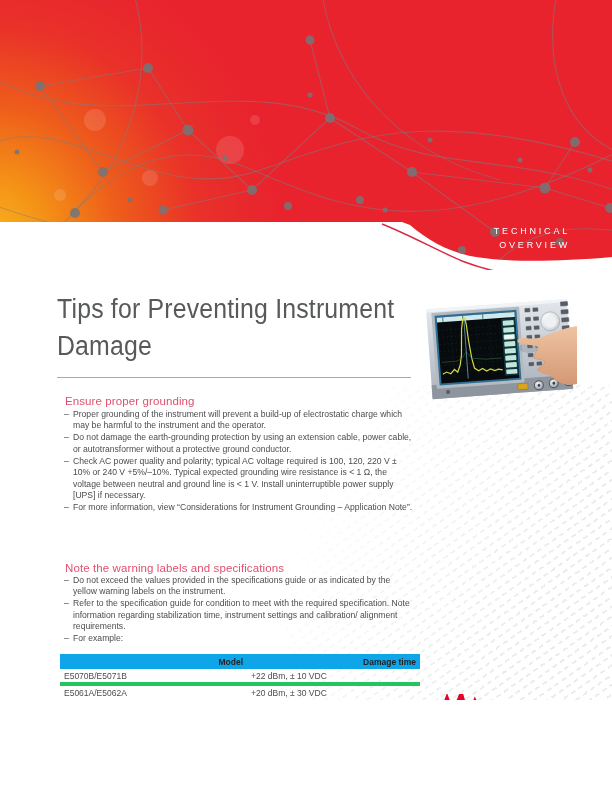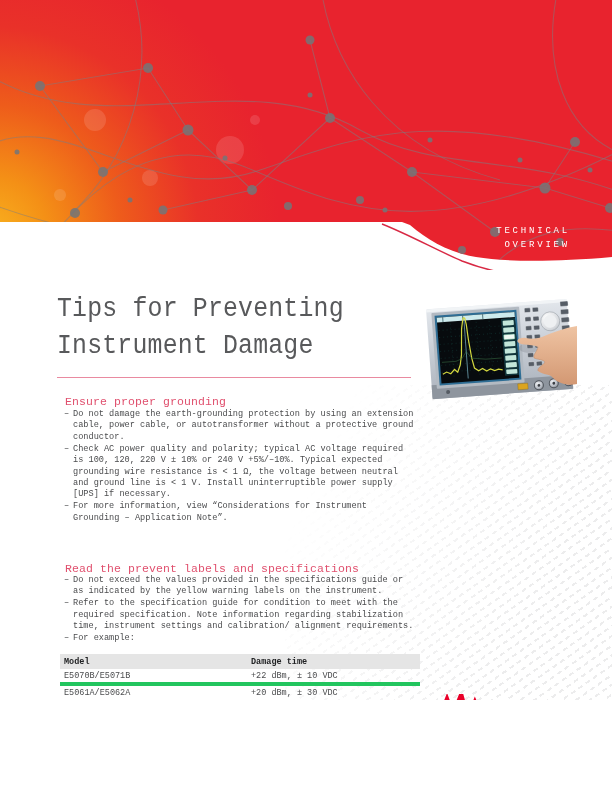--- a/index.html
+++ b/index.html
@@ -1,18 +1,18 @@
 <!DOCTYPE html>
 <html><head>
 <meta charset="utf-8">
 <style>
   html,body{margin:0;padding:0;background:#ffffff;}
   .page{
     position:relative;width:612px;height:700px;overflow:hidden;
-    background:#ffffff;font-family:Liberation Mono, monospace;
+    background:#ffffff;font-family:Liberation Sans, sans-serif;
     -webkit-font-smoothing:antialiased;
   }
   
   .banner{position:absolute;left:0;top:0;width:612px;height:270px;}
   .eyebrow{
     position:absolute;top:225px;right:42px;text-align:right;z-index:3;
     color:#ffffff;font-size:9px;letter-spacing:2.8px;line-height:13.5px;font-weight:400;
   }
   
   .texture{
@@ -47,21 +47,21 @@
   .bullets1{top:409px;}
   .bullets2{top:575px;}
   .bullets li{position:relative;padding-left:9px;margin:0 0 .6px 0;}
   .bullets li::before{content:"–";position:absolute;left:0;top:0;color:#4b4c4e;}
   
   .spec-table{
     position:absolute;left:60px;top:654px;width:360px;z-index:2;
     border-collapse:collapse;font-size:8.5px;color:#4b4c4e;
   }
   .spec-table th{
-    background:#e5e5e5;color:#222325;font-weight:700;text-align:left;
+    background:#0ea5e9;color:#222325;font-weight:700;text-align:right;
     padding:2.5px 4px 2px 4px;
   }
   .spec-table td{
     padding:2px 4px 1.5px 4px;border-bottom:4px solid #22c55e;
   }
   .spec-table th:first-child,.spec-table td:first-child{width:179px;}
   
   .photo{position:absolute;left:425px;top:292px;width:152px;height:112px;z-index:2;}
   
   .logo{position:absolute;left:437px;top:692px;width:150px;height:42px;z-index:2;}
@@ -255,26 +255,27 @@
         <circle cx="20" cy="96" r="2" fill="#555b63"></circle>
       </g>
       <ellipse cx="104" cy="56" rx="10" ry="5" fill="#6b7076" opacity=".25"></ellipse>
       <path d="M152,34 C140,36 128,40 117,45 C111,47 106,47 101,46 C97,45.5 93,46.5 92.5,48.5 C92,50.5 95,52 99,52.5 C104,53 109,53 113,55 C112,60 108,62 109,66 C113,68 118,67 120,70 C118,74 112,75 113,79 C118,83 126,82 128,86 C134,92 144,94 152,92 Z" fill="url(#skinGrad)"></path>
       <path d="M113,55 C112,60 108,62 109,66 C113,68 118,67 120,70 C118,74 112,75 113,79" fill="none" stroke="#c08a65" stroke-width=".7" opacity=".7"></path>
     </svg>
   </div>
 
   <h2 class="sec-h sec1-h">Ensure proper grounding</h2>
   <ul class="bullets bullets1">
+    <li>Proper grounding of the instrument will prevent a build-up of electrostatic charge which may be harmful to the instrument and the operator.</li>
     <li>Do not damage the earth-grounding protection by using an extension cable, power cable, or autotransformer without a protective ground conductor.</li>
     <li>Check AC power quality and polarity; typical AC voltage required is 100, 120, 220 V ± 10% or 240 V +5%/–10%. Typical expected grounding wire resistance is &lt; 1 Ω, the voltage between neutral and ground line is &lt; 1 V. Install uninterruptible power supply [UPS] if necessary.</li>
     <li>For more information, view “Considerations for Instrument Grounding – Application Note”.</li>
   </ul>
 
-  <h2 class="sec-h sec2-h">Read the prevent labels and specifications</h2>
+  <h2 class="sec-h sec2-h">Note the warning labels and specifications</h2>
   <ul class="bullets bullets2">
     <li>Do not exceed the values provided in the specifications guide or as indicated by the yellow warning labels on the instrument.</li>
     <li>Refer to the specification guide for condition to meet with the required specification. Note information regarding stabilization time, instrument settings and calibration/ alignment requirements.</li>
     <li>For example:</li>
   </ul>
 
   <table class="spec-table">
     <thead>
       <tr>
         <th>Model</th>

